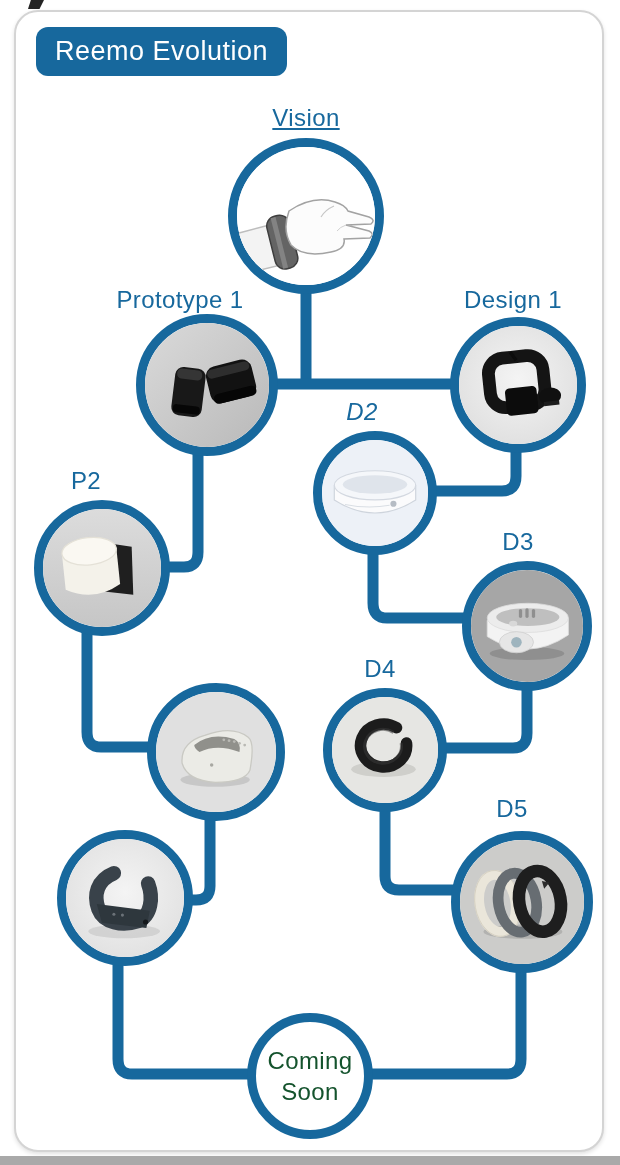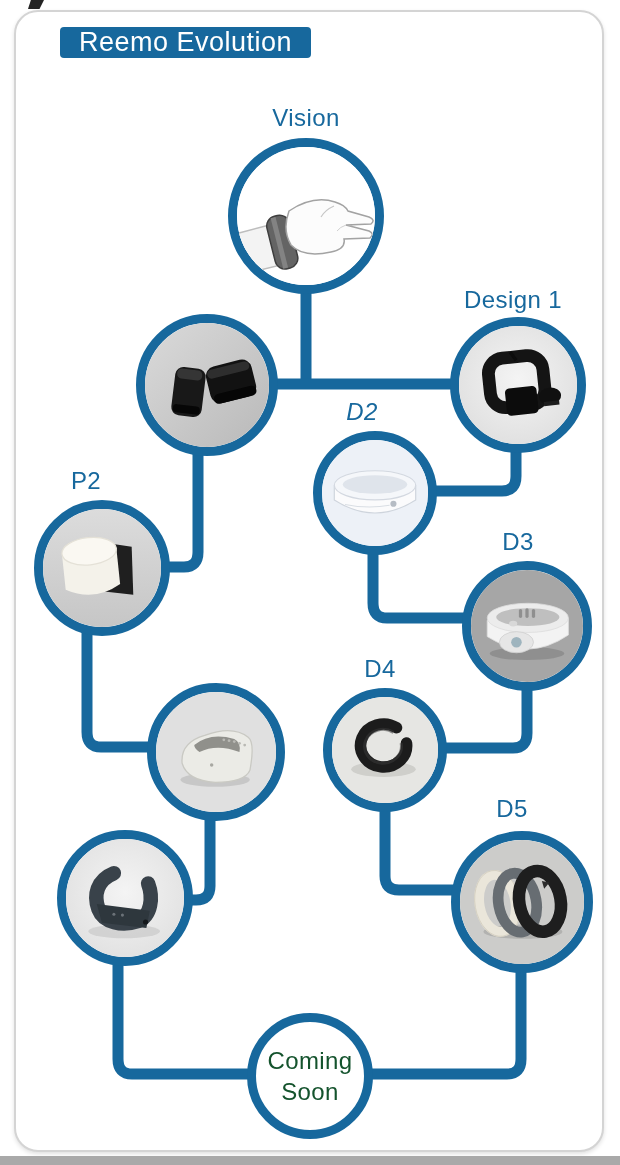--- a/index.html
+++ b/index.html
@@ -15,22 +15,22 @@
   .corner-fragment{
     position:absolute;left:28px;top:0;width:16px;height:9px;background:#242424;
     clip-path:polygon(18% 0,100% 0,72% 100%,0 100%);z-index:0;
   }
   .bottom-strip{
     position:absolute;left:0;top:1156px;width:620px;height:9px;
     background:#a9a9a9;z-index:4;
   }
   .title-badge{
     position:absolute;left:36px;top:27px;z-index:3;
-    background:#17689D;color:#ffffff;border-radius:4px;
-    padding:0 19px;font-size:27px;letter-spacing:0.5px;margin-left:24px;
+    background:#17689D;color:#ffffff;border-radius:12px;
+    padding:9px 19px;font-size:27px;letter-spacing:0.5px;
   }
   .connectors{position:absolute;left:0;top:0;z-index:1;}
   .connectors path{stroke:#17689D;stroke-width:11;fill:none;}
   .node{
     position:absolute;z-index:2;box-sizing:border-box;
     border:9px solid #17689D;border-radius:50%;background:#ffffff;overflow:hidden;
   }
   .node svg{display:block;width:100%;height:100%;}
   .node-label{
     position:absolute;z-index:3;width:220px;text-align:center;
@@ -59,21 +59,22 @@
     <path d="M516 447 V476 Q516 491 502 491 H433"></path>
     <path d="M373 549 V603 Q373 618 387 618 H467"></path>
     <path d="M87 628 V732 Q87 747 101 747 H152"></path>
     <path d="M527 686 V733 Q527 748 513 748 H442"></path>
     <path d="M210 816 V886 Q210 900 196 900 H188"></path>
     <path d="M385 807 V876 Q385 890 399 890 H456"></path>
     <path d="M118 961 V1059 Q118 1074 132 1074 H252"></path>
     <path d="M521 968 V1059 Q521 1074 507 1074 H368"></path>
   </svg>
 
-  <div class="node-label" style="left:196px;top:104px;">Vision</div>
+  <div class="node-label" style="left:196px;top:104px;text-decoration:underline;">Vision</div>
+  <div class="node-label" style="left:70px;top:286px;">Prototype 1</div>
   <div class="node-label" style="left:403px;top:286px;">Design 1</div>
   <div class="node-label" style="left:252px;top:398px;font-style:italic;">D2</div>
   <div class="node-label" style="left:-24px;top:467px;">P2</div>
   <div class="node-label" style="left:408px;top:528px;">D3</div>
   <div class="node-label" style="left:270px;top:655px;text-align:center;">D4</div>
   <div class="node-label" style="left:402px;top:795px;">D5</div>
 
   <div class="node" style="left:228px;top:138px;width:156px;height:156px;">
     <svg viewBox="0 0 138 138">
       <rect width="138" height="138" fill="#ffffff"></rect>

